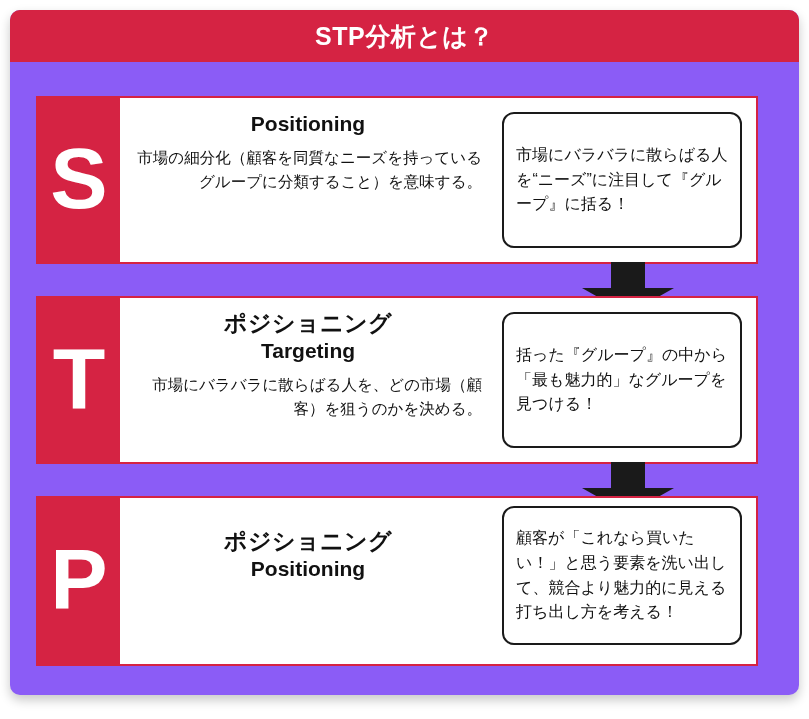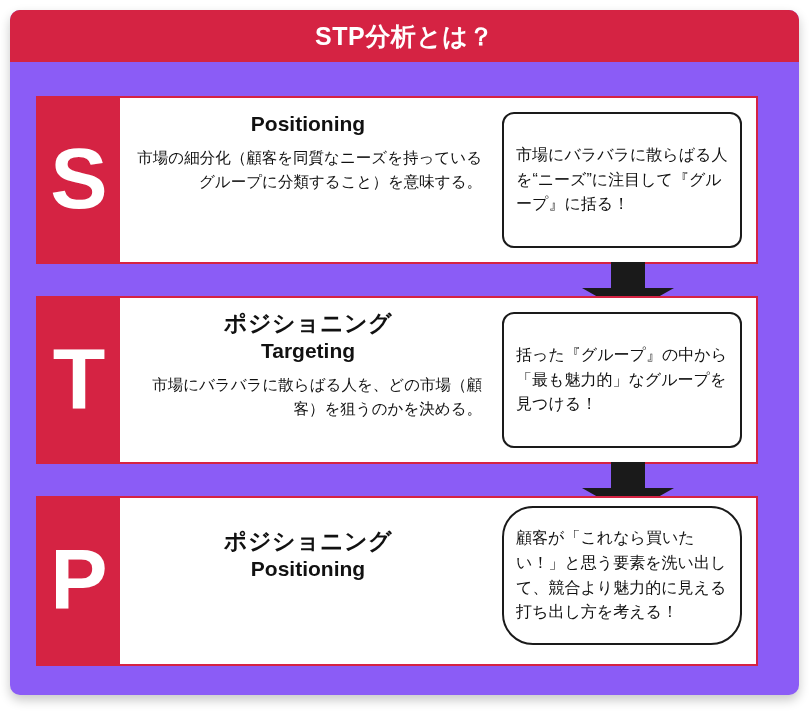--- a/index.html
+++ b/index.html
@@ -142,21 +142,21 @@
     box-sizing: border-box;
     display: flex;
     align-items: center;
     padding: 6px 10px 6px 12px;
   }
   .callout-text {
     font-size: 16px;
     color: #111111;
     line-height: 1.55;
   }
-  .row-3 .callout { top: 8px; bottom: 19px; border-radius: 31px; }
+  .row-3 .callout { top: 8px; bottom: 19px; }
 
   .arrow {
     position: absolute;
     left: 572px;
     width: 92px;
     height: 52px;
   }
   .arrow-1 { top: 200px; }
   .arrow-2 { top: 400px; }
   .arrow svg { display: block; }

